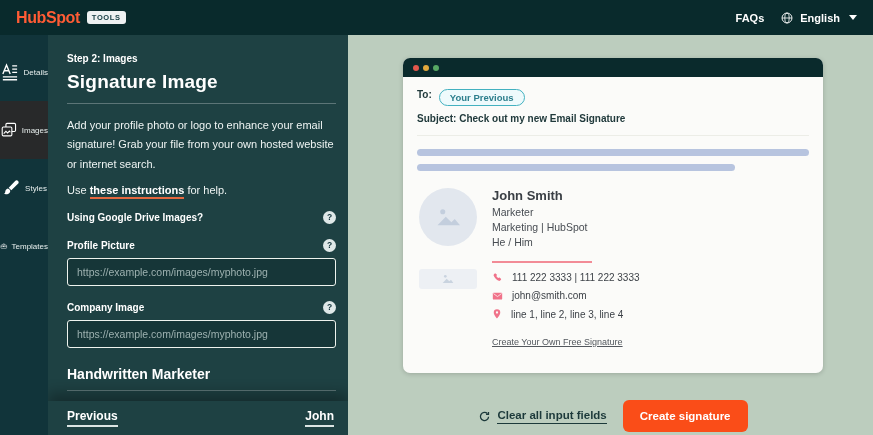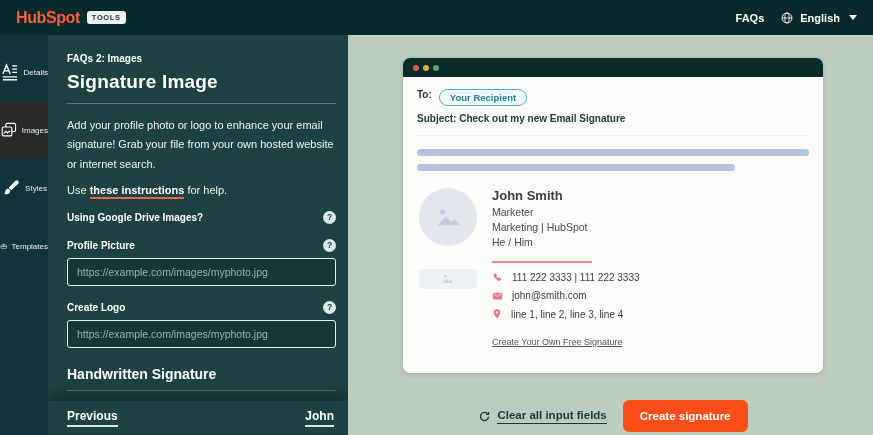--- a/index.html
+++ b/index.html
@@ -130,46 +130,46 @@
           <rect x="3" y="9" width="18" height="10.5" rx="2" fill="none" stroke="#ffffff" stroke-width="1.6"></rect>
           <path d="M9 9 V6.8 a1.6 1.6 0 0 1 1.6-1.6 h2.8 a1.6 1.6 0 0 1 1.6 1.6 V9" fill="none" stroke="#ffffff" stroke-width="1.6"></path>
           <path d="M3 13.2h7 M14 13.2h7" stroke="#ffffff" stroke-width="1.6"></path>
           <rect x="10" y="11.6" width="4" height="3.4" rx="0.8" fill="#ffffff"></rect>
         </svg>
         <span class="side-label">Templates</span>
       </div>
     </nav>
 
     <section class="panel">
-      <div class="step-label">FAQs 2: Images</div>
+      <div class="step-label">Step 2: Images</div>
       <h1 class="panel-title">Signature Image</h1>
       <div class="hr"></div>
 
       <p class="intro">Add your profile photo or logo to enhance your email signature! Grab your file from your own hosted website or internet search.</p>
 
       <p class="help-line"><span>Use </span><span class="inline-link">these instructions</span><span> for help.</span></p>
 
       <div class="field-row">
         <span class="field-label">Using Google Drive Images?</span>
         <span class="qmark">?</span>
       </div>
 
       <div class="field-row">
         <span class="field-label">Profile Picture</span>
         <span class="qmark">?</span>
       </div>
       <input class="url-input" type="text" placeholder="https://example.com/images/myphoto.jpg" style="">
 
       <div class="field-row">
-        <span class="field-label">Create Logo</span>
+        <span class="field-label">Company Image</span>
         <span class="qmark">?</span>
       </div>
       <input class="url-input" type="text" placeholder="https://example.com/images/myphoto.jpg" style="">
 
-      <h2 class="sub-title">Handwritten Signature</h2>
+      <h2 class="sub-title">Handwritten Marketer</h2>
       <div class="hr2"></div>
 
       <p class="para2"><span>Use your signature image from your own hosted website or generate a new one. </span><span class="inline-link">Use these instructions</span><span> for help.</span></p>
 
       
       
 
       <footer class="panel-footer">
         <span class="footer-link">Previous</span>
         <span class="footer-link">John</span>
@@ -181,21 +181,21 @@
 
         <div class="email-card">
           <div class="card-header">
             <span class="dot dot-red"></span>
             <span class="dot dot-yellow"></span>
             <span class="dot dot-green"></span>
           </div>
           <div class="card-body">
             <div class="to-row">
               <span>To:</span>
-              <span class="pill">Your Recipient</span>
+              <span class="pill">Your Previous</span>
             </div>
             <div class="subject">Subject: Check out my new Email Signature</div>
 
             <div class="bar bar1"></div>
             <div class="bar bar2"></div>
 
             <div class="sig">
               <div class="sig-left">
                 <div class="avatar">
                   <svg width="30" height="30" viewBox="0 0 40 40">

